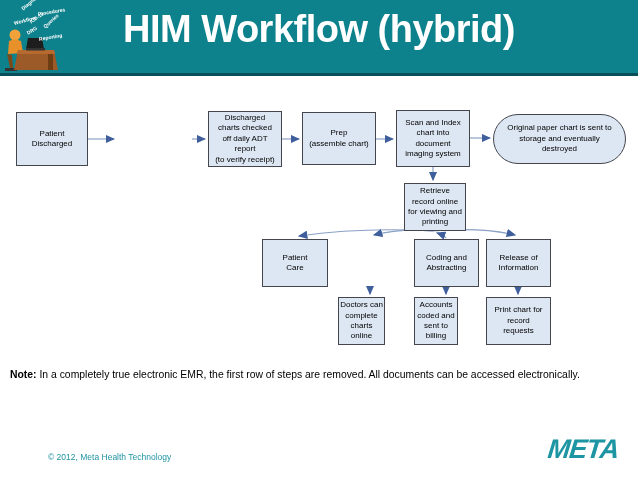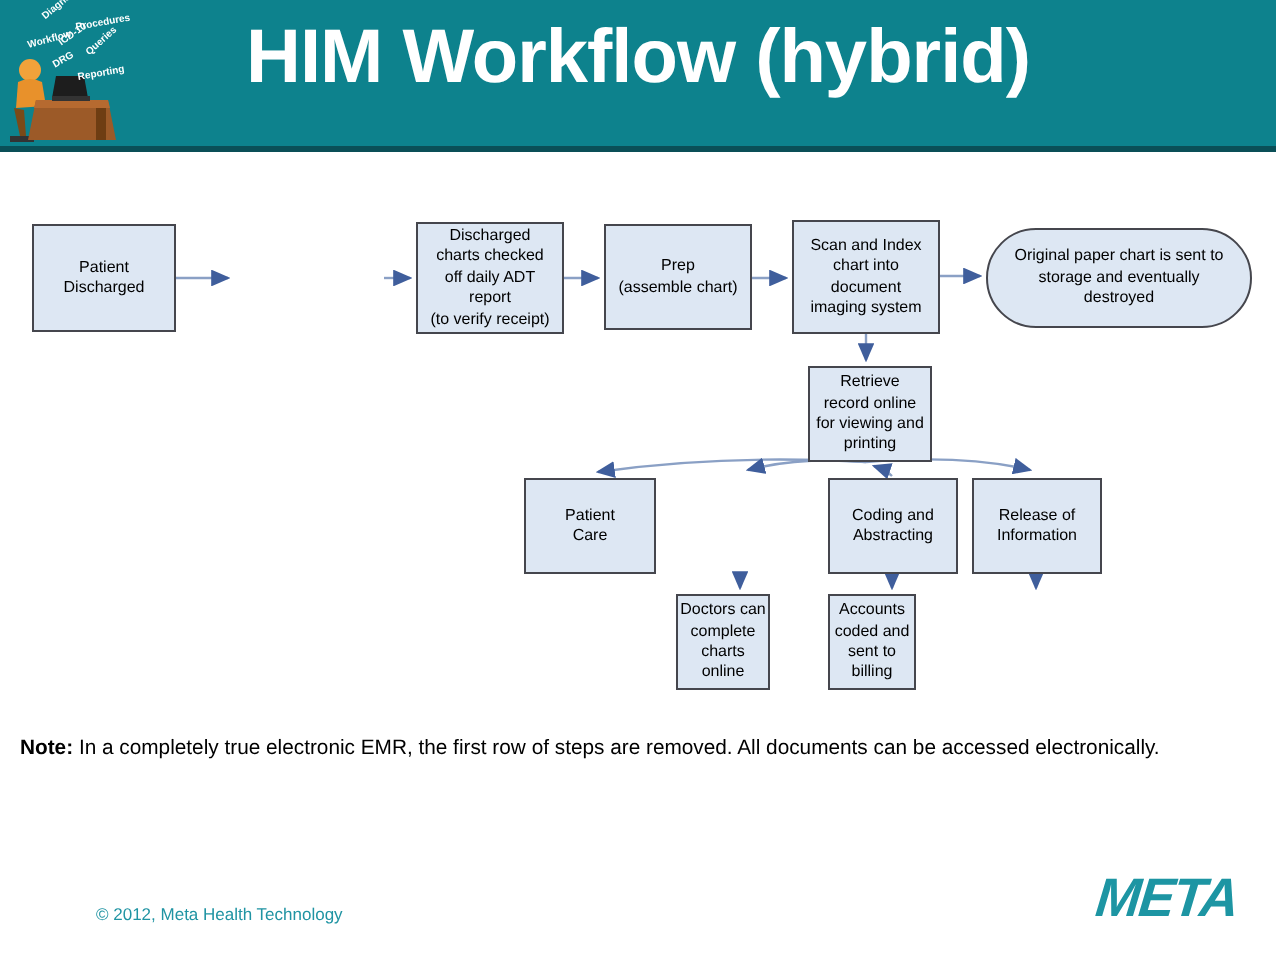--- a/index.html
+++ b/index.html
@@ -107,18 +107,21 @@
   <div class="node" style="left:486px;top:239px;width:65px;height:48px;">Release of
 Information</div>
   <div class="node" style="left:414px;top:239px;width:65px;height:48px;">Coding and
 Abstracting</div>
   <div class="node" style="left:338px;top:297px;width:47px;height:48px;">Doctors can
 complete
 charts online</div>
   <div class="node" style="left:414px;top:297px;width:44px;height:48px;">Accounts
 coded and
 sent to billing</div>
+  <div class="node" style="left:486px;top:297px;width:65px;height:48px;">Print chart for
+record
+requests</div>
 </div>
 
 <p class="note"><b>Note:</b><span> In a completely true electronic EMR, the first row of steps are removed. All documents can be accessed electronically.</span></p>
 
 <div class="copyright">© 2012, Meta Health Technology</div>
 <div class="brand">META</div>
 
 </body></html>

